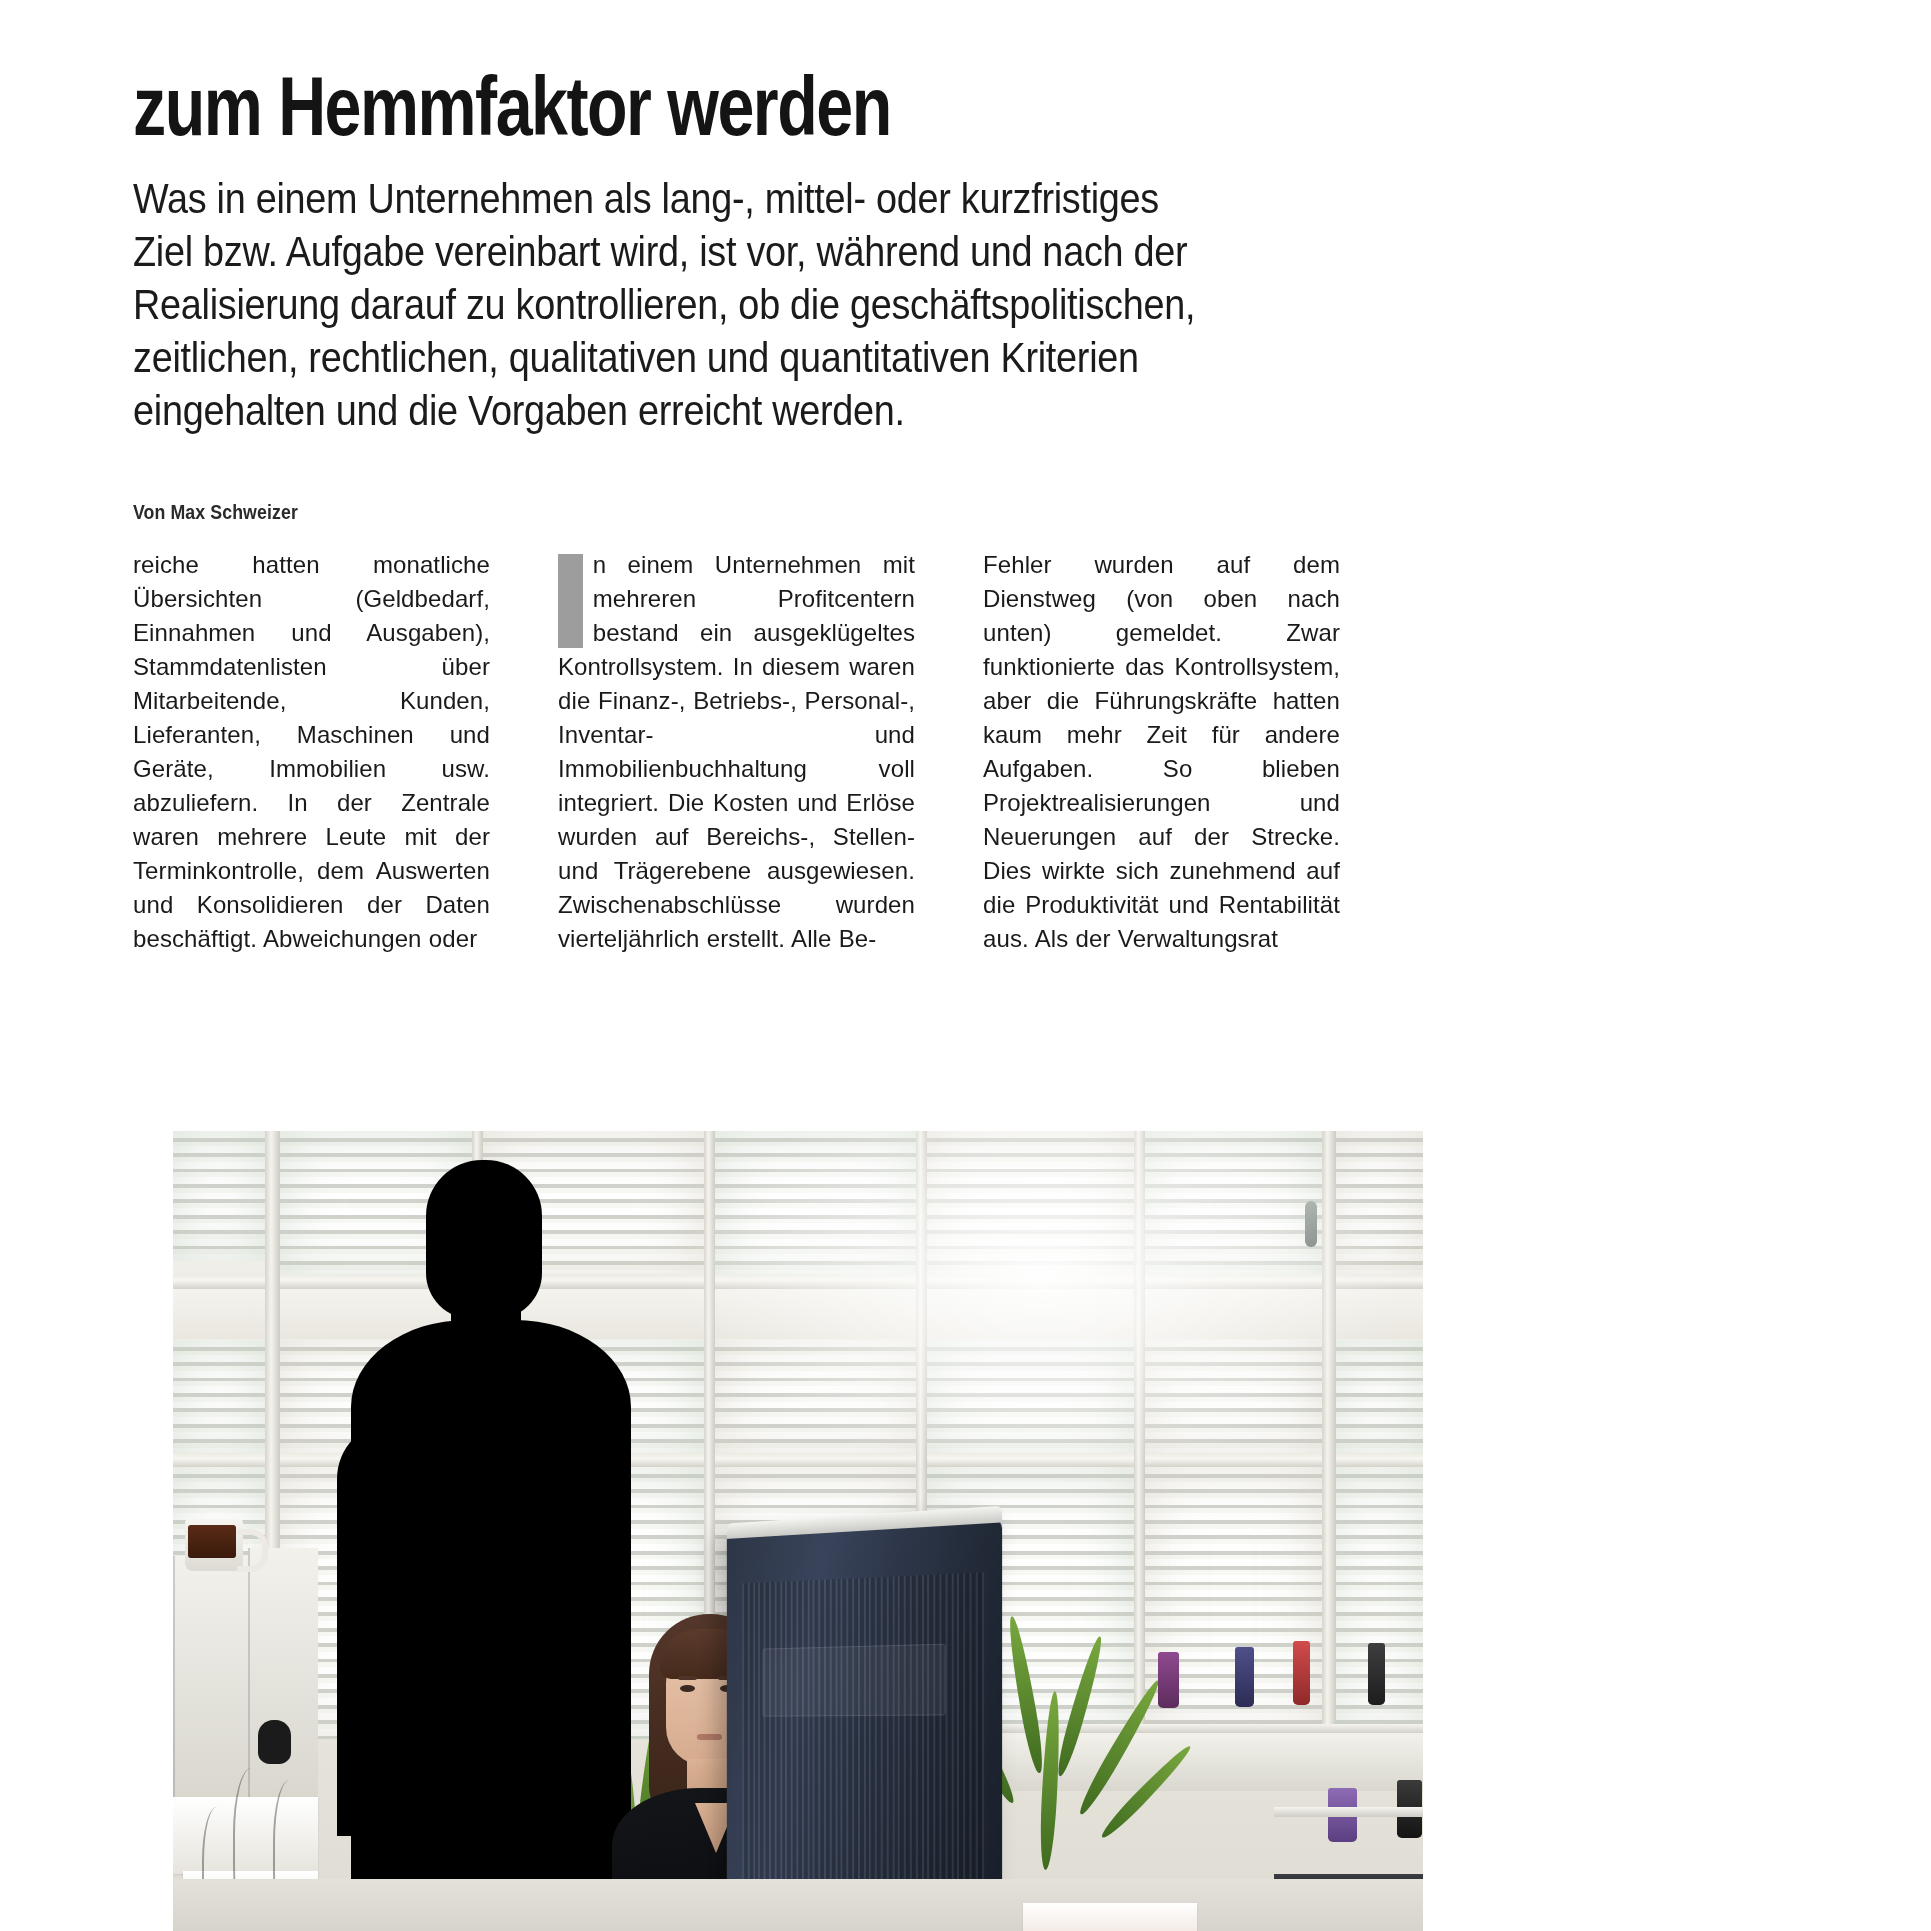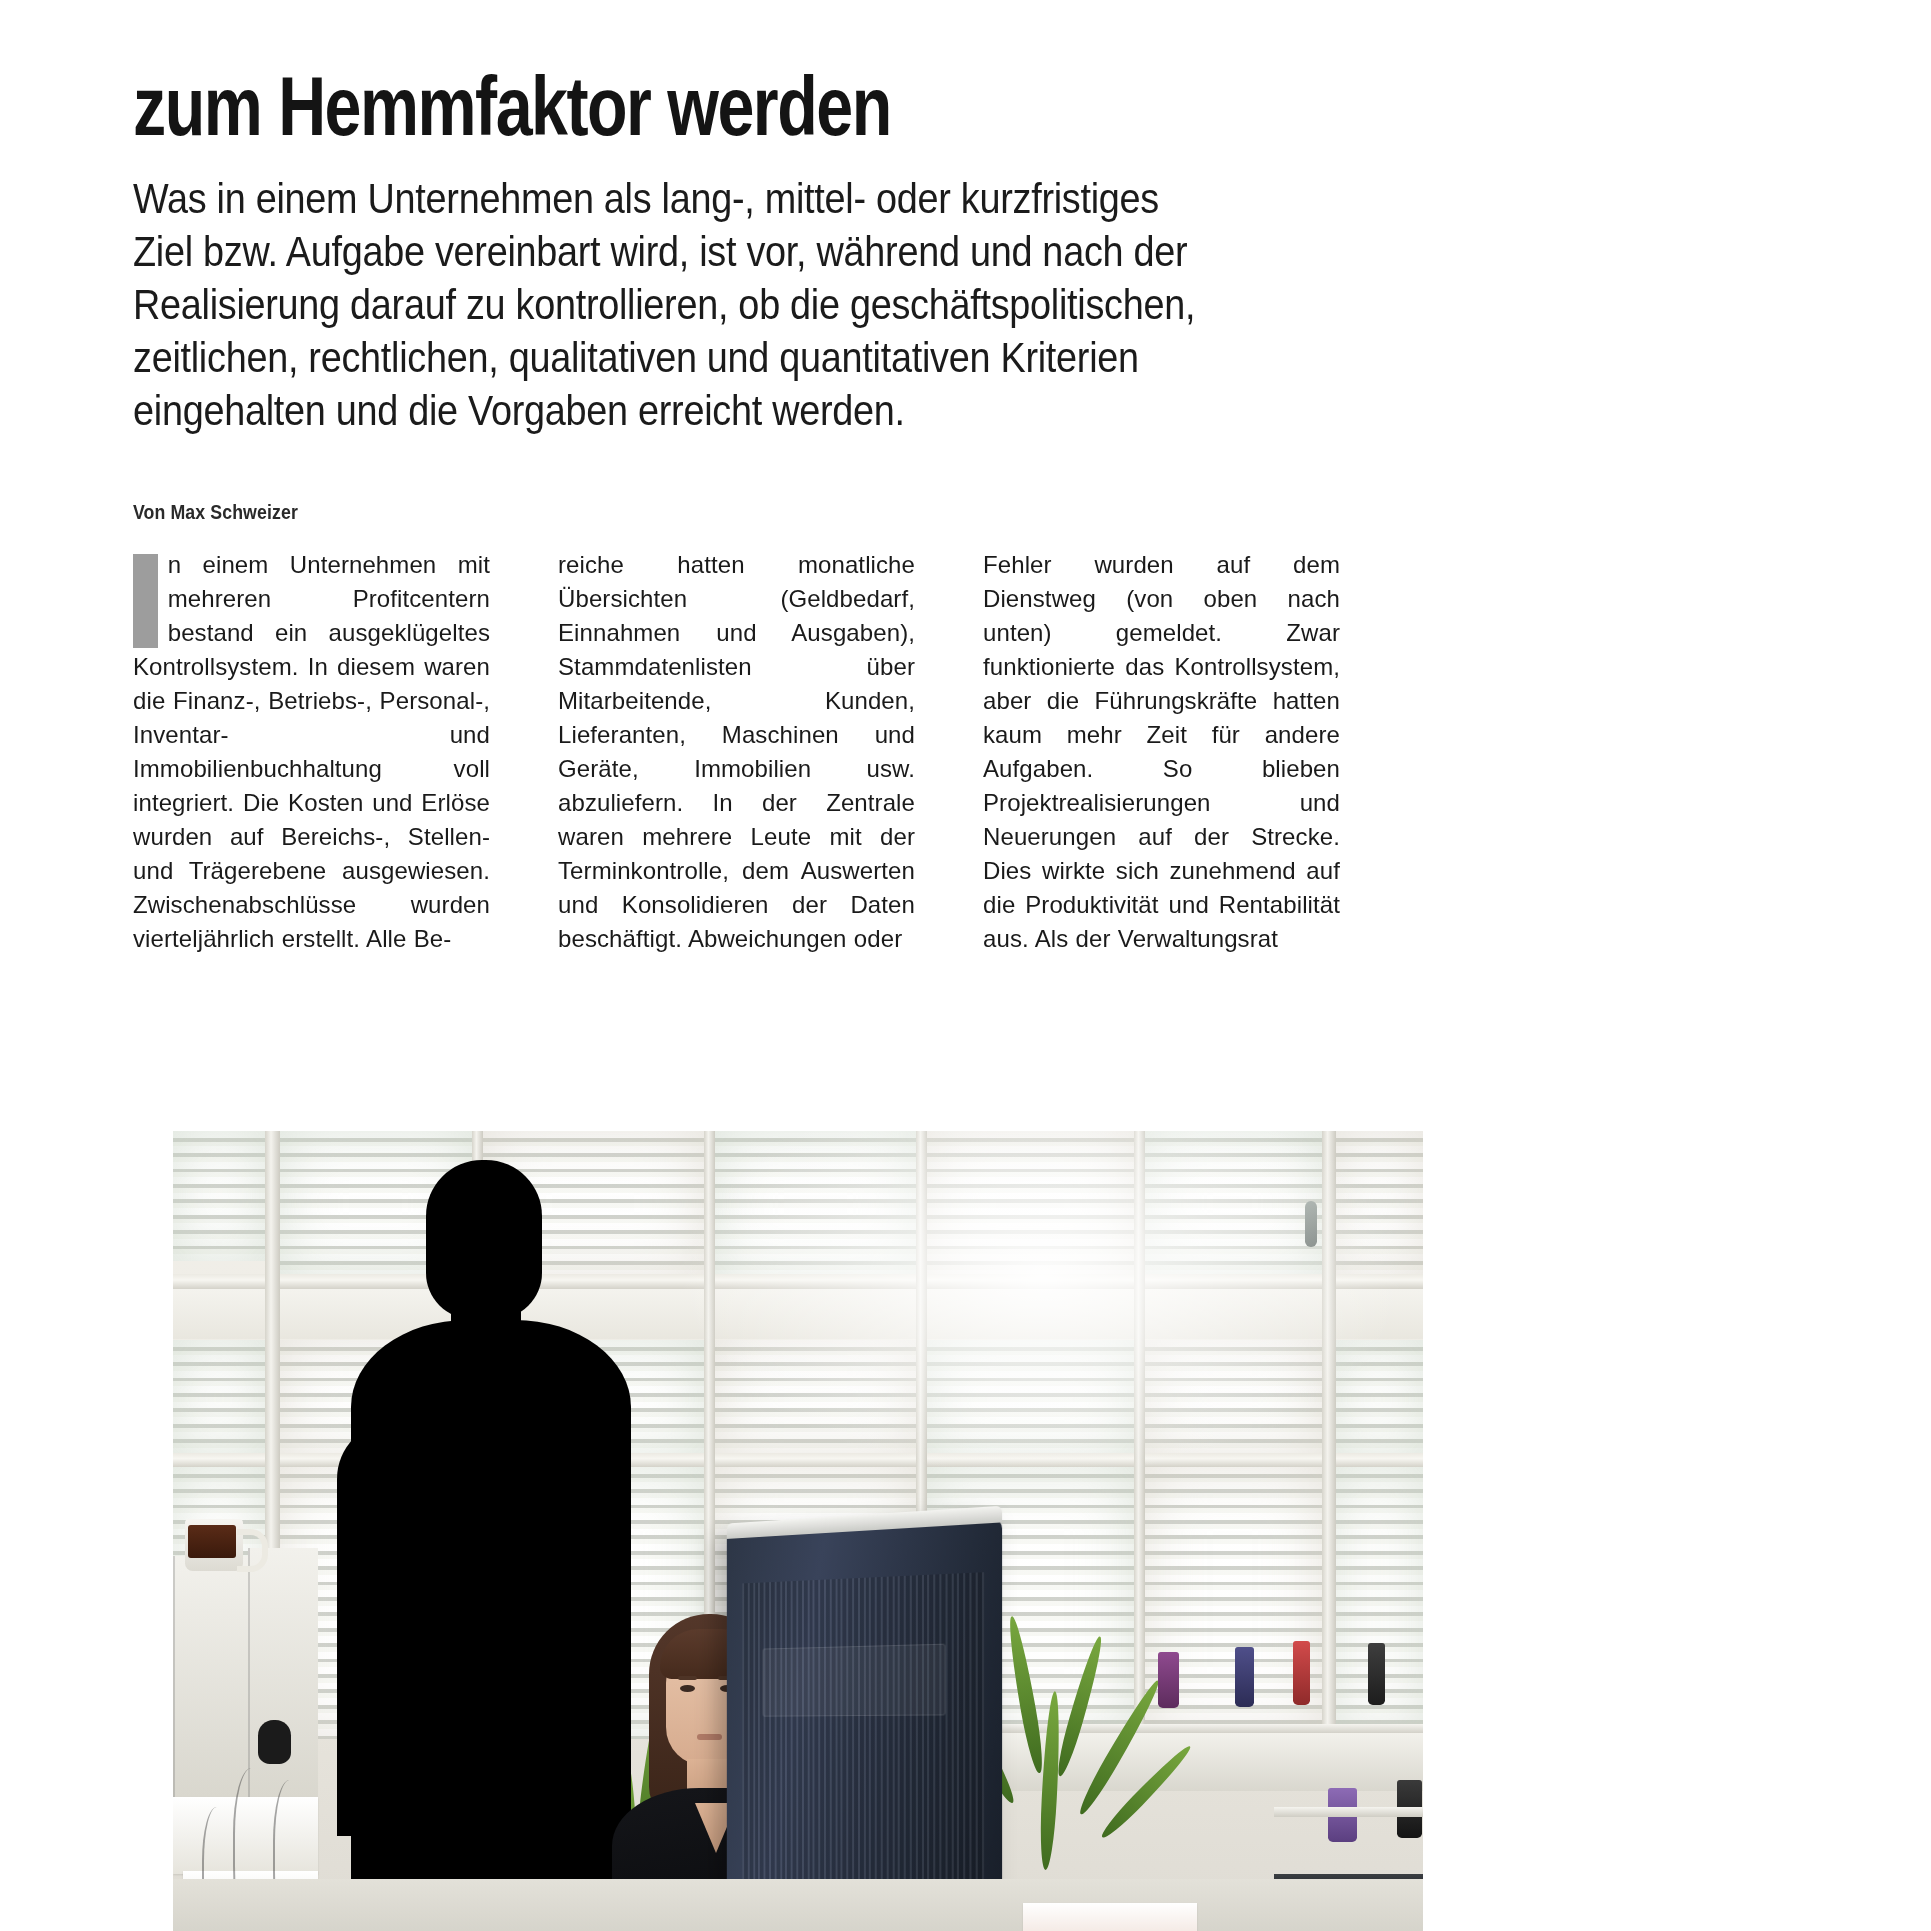--- a/index.html
+++ b/index.html
@@ -336,26 +336,26 @@
 
   <h1 class="headline">zum Hemmfaktor werden</h1>
 
   <p class="lead">Was in einem Unternehmen als lang-, mittel- oder kurzfristiges Ziel bzw. Aufgabe vereinbart wird, ist vor, während und nach der Realisierung darauf zu kontrollieren, ob die geschäftspolitischen, zeitlichen, rechtlichen, qualitativen und quantitativen Kriterien eingehalten und die Vorgaben erreicht werden.</p>
 
   <div class="byline">Von Max Schweizer</div>
 
   <div class="cols">
 
     <div class="col">
+      <p>reiche hatten monatliche Übersichten (Geldbedarf, Einnahmen und Ausgaben), Stammdatenlisten über Mitarbeitende, Kunden, Lieferanten, Maschinen und Geräte, Immobilien usw. abzuliefern. In der Zentrale waren mehrere Leute mit der Terminkontrolle, dem Auswerten und Konsolidieren der Daten beschäftigt. Abweichungen oder</p>
+    </div>
+
+    <div class="col">
       <span class="dropcap"></span>
       <p>n einem Unternehmen mit mehreren Profitcentern bestand ein ausgeklügeltes Kontrollsystem. In diesem waren die Finanz-, Betriebs-, Personal-, Inventar- und Immobilienbuchhaltung voll integriert. Die Kosten und Erlöse wurden auf Bereichs-, Stellen- und Trägerebene ausgewiesen. Zwischenabschlüsse wurden vierteljährlich erstellt. Alle Be-</p>
-    </div>
-
-    <div class="col">
-      <p>reiche hatten monatliche Übersichten (Geldbedarf, Einnahmen und Ausgaben), Stammdatenlisten über Mitarbeitende, Kunden, Lieferanten, Maschinen und Geräte, Immobilien usw. abzuliefern. In der Zentrale waren mehrere Leute mit der Terminkontrolle, dem Auswerten und Konsolidieren der Daten beschäftigt. Abweichungen oder</p>
     </div>
 
     <div class="col">
       <p>Fehler wurden auf dem Dienstweg (von oben nach unten) gemeldet. Zwar funktionierte das Kontrollsystem, aber die Führungskräfte hatten kaum mehr Zeit für andere Aufgaben. So blieben Projektrealisierungen und Neuerungen auf der Strecke. Dies wirkte sich zunehmend auf die Produktivität und Rentabilität aus. Als der Verwaltungsrat</p>
     </div>
 
   </div>
 
   <figure class="photo">
 

